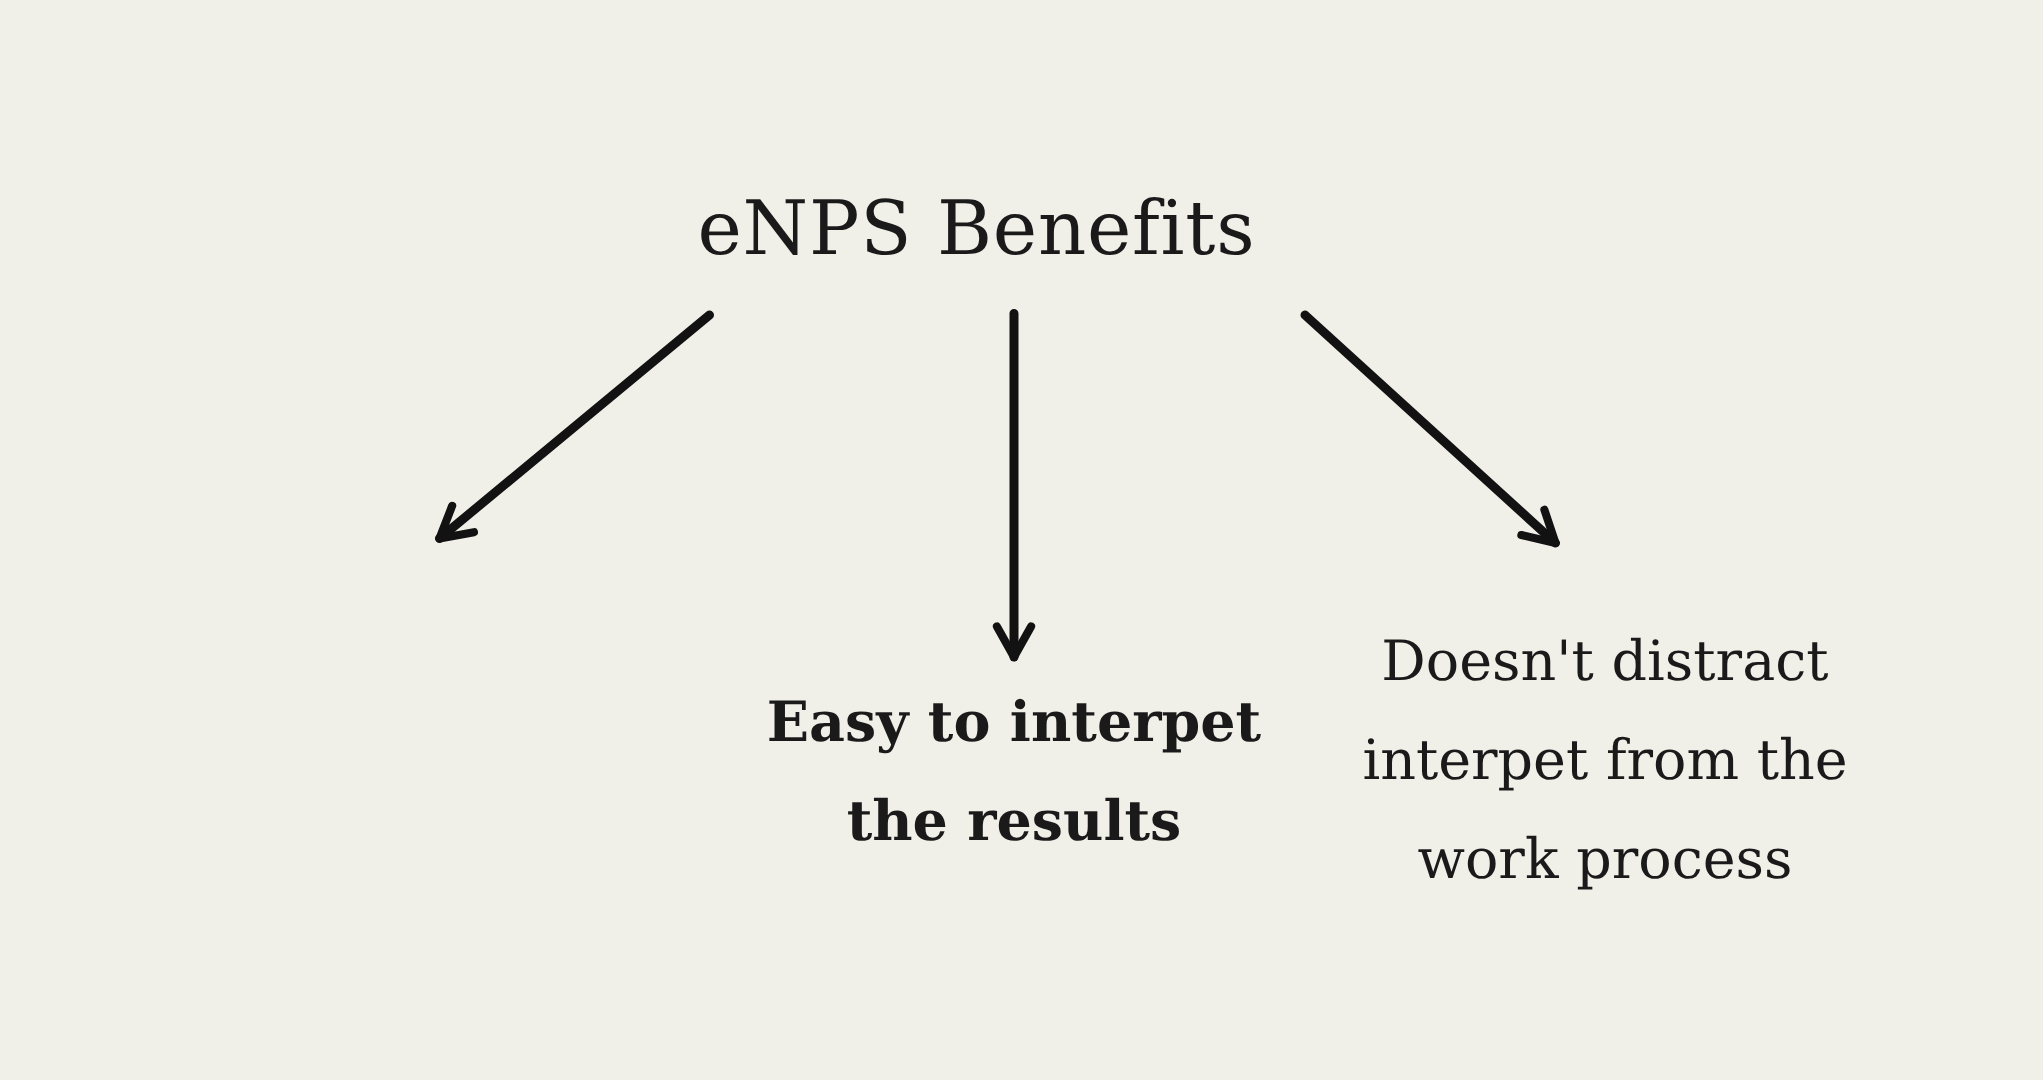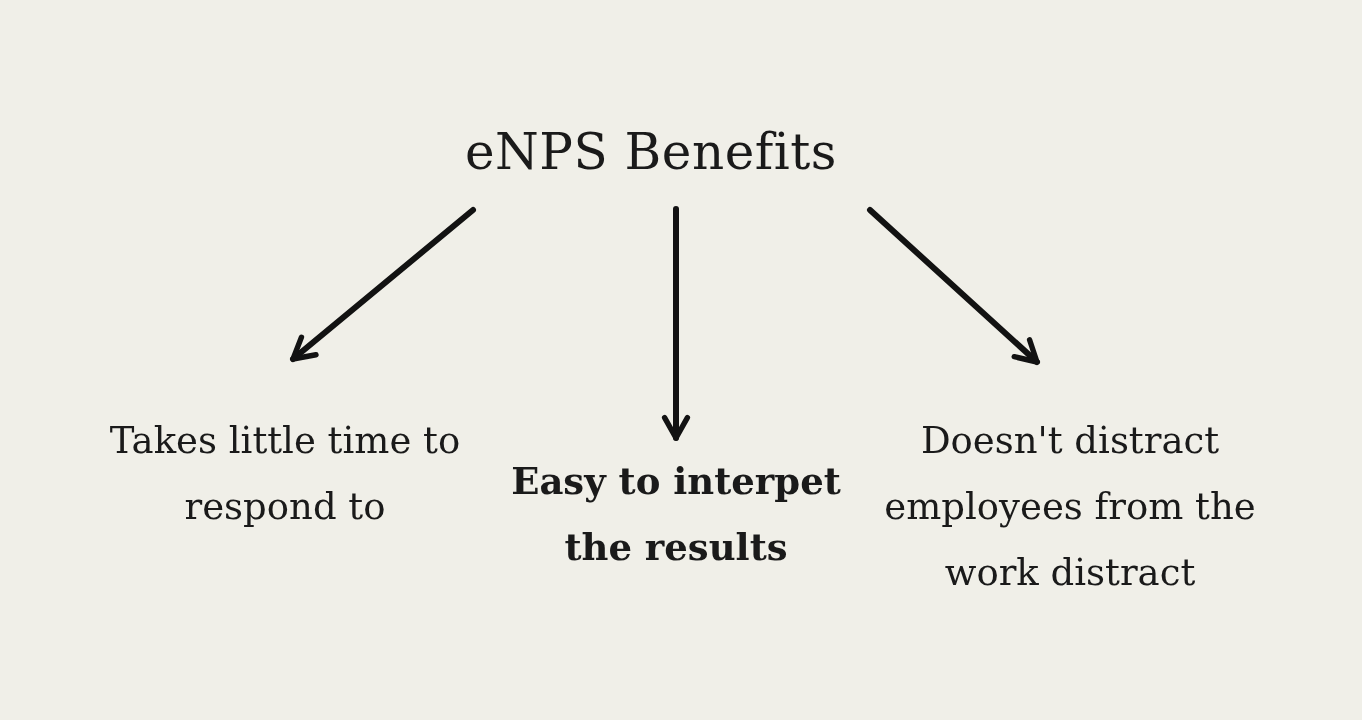--- a/index.html
+++ b/index.html
@@ -62,19 +62,18 @@
     <defs>
       <marker id="chev" viewBox="0 0 5 5" markerWidth="5" markerHeight="5" refX="4.2" refY="2.5" orient="auto" markerUnits="strokeWidth">
         <path d="M0.8,0.6 L4.2,2.5 L0.8,4.4" fill="none" stroke="var(--arrow)" stroke-width="0.9" stroke-linecap="round" stroke-linejoin="round"></path>
       </marker>
     </defs>
     <line x1="473" y1="210" x2="293" y2="359" marker-end="url(#chev)"></line>
     <line x1="676" y1="209" x2="676" y2="438" marker-end="url(#chev)"></line>
     <line x1="870" y1="210" x2="1037" y2="362" marker-end="url(#chev)"></line>
   </svg>
 
-  <div class="node node-left">Takes little time to respond to</div>
 
   <div class="node node-mid">Easy to interpet the results</div>
 
-  <div class="node node-right">Doesn't distract employees from the work distract</div>
+  <div class="node node-right">Doesn't distract interpet from the work process</div>
 
 </div>
 
 </body></html>

